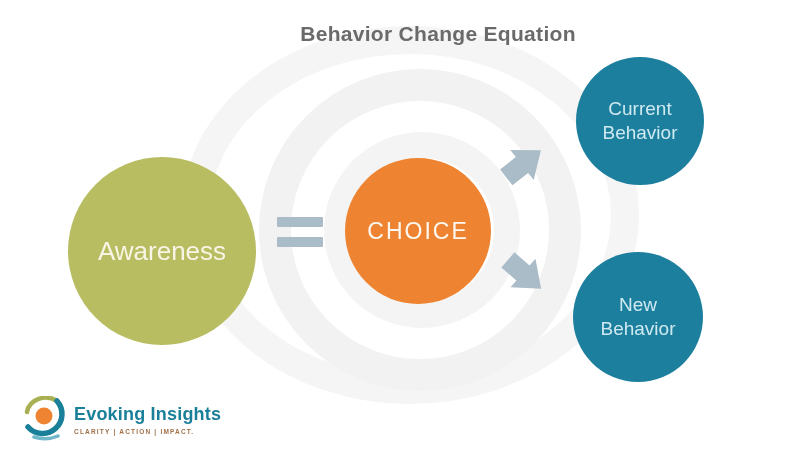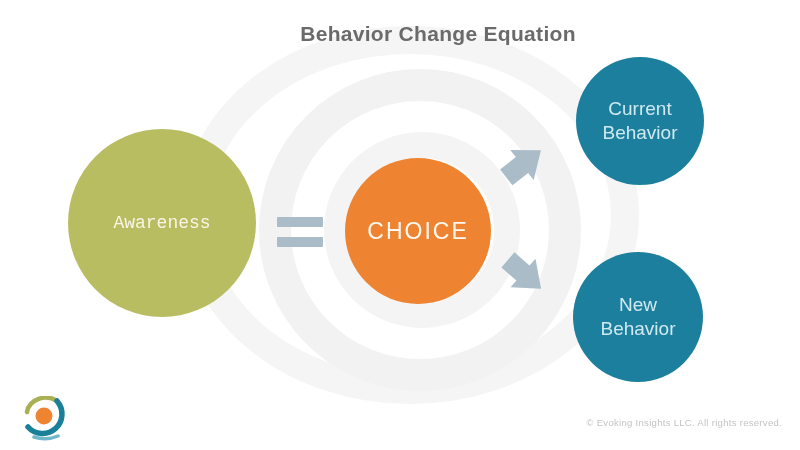--- a/index.html
+++ b/index.html
@@ -22,23 +22,22 @@
     margin-left: 38px;
   }
   .circle {
     position: absolute;
     border-radius: 50%;
     display: flex; align-items: center; justify-content: center;
     text-align: center;
     z-index: 2;
   }
   .circle-awareness {
-    left: 68px; top: 129px; width: 188px; height: 188px;
-    font-size: 18px;
-    font-family: Liberation Mono, monospace;
+    left: 68px; top: 157px; width: 188px; height: 188px;
+    font-size: 26px;
   }
   .circle-choice {
     left: 345px; top: 158px; width: 146px; height: 146px;
     font-size: 23px; letter-spacing: 2px; justify-content: center;
   }
   .circle-current {
     left: 576px; top: 57px; width: 128px; height: 128px;
     font-size: 19px; line-height: 24px;
   }
   .circle-new {
@@ -111,17 +110,20 @@
     <span class="lbl" style="color: rgb(207, 233, 241);">New Behavior</span>
   </div>
 
   <div class="footer-logo">
     <svg width="44" height="46" viewBox="0 0 44 46">
       <path d="M 3 16 A 19 17 0 0 1 33 5" fill="none" stroke="#a9b054" stroke-width="4.5" stroke-linecap="round"></path>
       <path d="M 33 5 A 17.5 17.5 0 1 1 4 31" fill="none" stroke-width="5.5" stroke-linecap="round" stroke="#1a7f99"></path>
       <path d="M 10 41 A 22 12 0 0 0 34 40" fill="none" stroke="#6fb7c9" stroke-width="3.5" stroke-linecap="round"></path>
       <circle cx="20" cy="20" r="8.5" fill="#ee8432"></circle>
     </svg>
+    <div class="logo-textblock">
+      <div class="logo-name" style="color: rgb(26, 127, 153);">Evoking Insights</div>
+      <div class="logo-tagline" style="color: rgb(160, 112, 72);">CLARITY  |  ACTION  |  IMPACT.</div>
+    </div>
   </div>
 
-  <div class="copyright" style="color: rgb(195, 195, 195);">© Evoking Insights LLC.  All rights reserved.</div>
 
 </div>
 
 </body></html>

